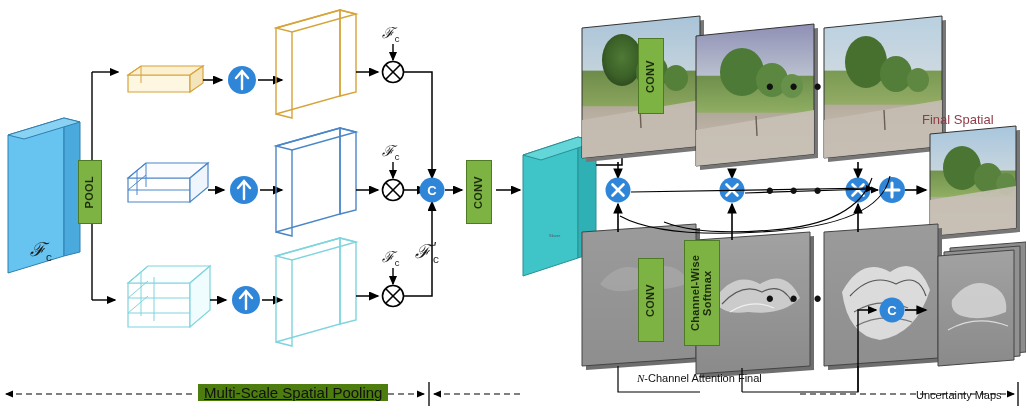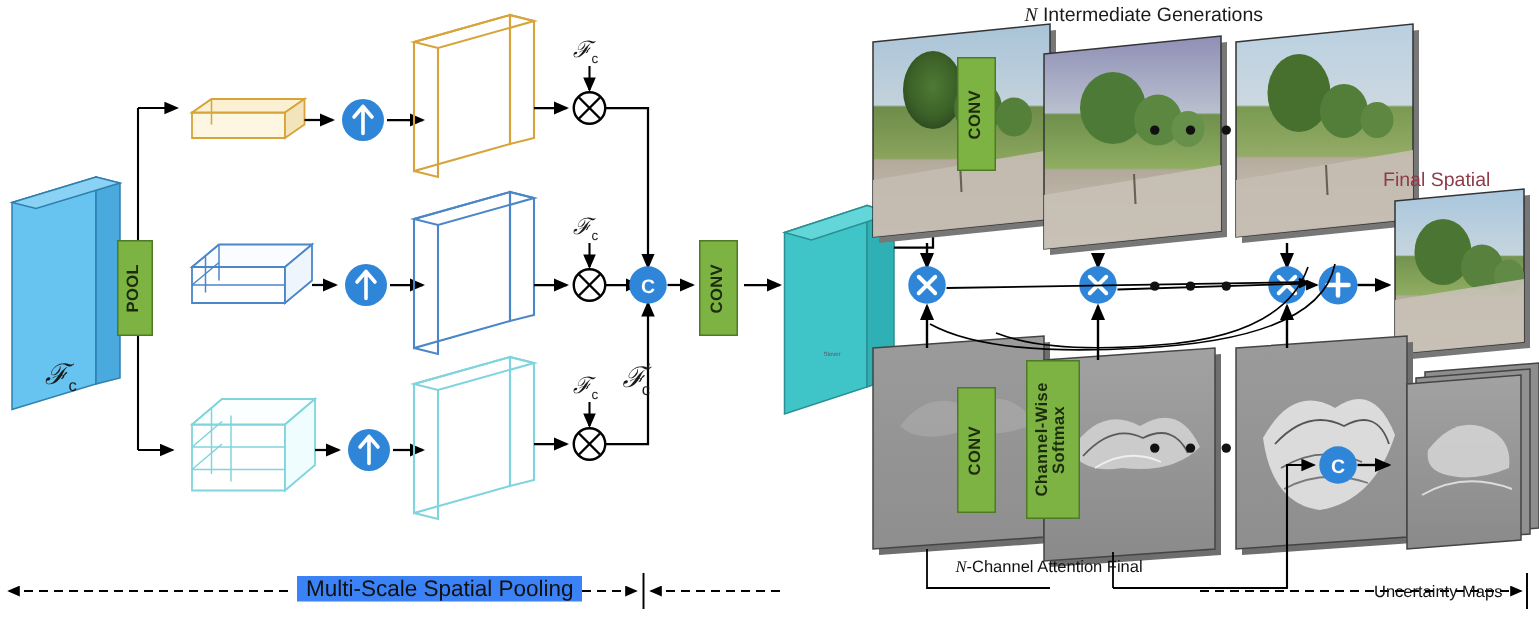--- a/index.html
+++ b/index.html
@@ -1,27 +1,27 @@
 <!DOCTYPE html>
 <html><head>
 <meta charset="utf-8">
 <style>
   html,body{margin:0;padding:0;background:#ffffff;}
   body{width:1026px;height:420px;font-family:"Liberation Sans",sans-serif;overflow:hidden;}
   #stage{position:relative;width:1026px;height:420px;background:#fff;}
   .abs{position:absolute;}
   svg.layer{position:absolute;left:0;top:0;width:1026px;height:420px;overflow:visible;}
   .lbl{position:absolute;font-family:"Liberation Sans",sans-serif;color:#1a1a1a;white-space:nowrap;}
-  .math{font-family:Liberation Sans, sans-serif;font-style:italic;}
+  .math{font-family:Liberation Mono, monospace;font-style:italic;}
   .node-txt{font-size:13px;font-weight:bold;fill:#fff;}
   .greenbox{position:absolute;background:#7cb342;border:1px solid #4f7a25;display:flex;align-items:center;justify-content:center;}
   .greenbox span{writing-mode:vertical-rl;transform:rotate(180deg);font-size:11px;font-weight:bold;color:#1d2b0c;letter-spacing:.3px;line-height:1.05;text-align:center;}
   .dots{position:absolute;color:#111;font-size:22px;letter-spacing:5px;font-weight:bold;}
   .wm{position:absolute;color:rgba(120,120,120,.45);font-size:26px;font-weight:bold;letter-spacing:1px;}
-  .sectionlbl{position:absolute;font-size:15px;color:#111;background:#3b82f6;padding:0 6px;}
+  .sectionlbl{position:absolute;font-size:15px;color:#111;background:#4d7c0f;padding:0 6px;text-decoration:underline;}
   .caption{position:absolute;font-size:11px;color:#111;}
   .tinytxt{position:absolute;font-size:4px;color:#556;}
 </style>
 </head>
 <body>
 
 <div id="stage">
 
   <svg class="layer" viewBox="0 0 1026 420">
     <defs>
@@ -392,23 +392,20 @@
   <div class="lbl math" style="left:382px;top:22px;font-size:15px;">
     <span>ℱ</span><sub style="font-size:9px;font-style:normal;">c</sub>
   </div>
   <div class="lbl math" style="left:382px;top:140px;font-size:15px;">
     <span>ℱ</span><sub style="font-size:9px;font-style:normal;">c</sub>
   </div>
   <div class="lbl math" style="left:382px;top:246px;font-size:15px;">
     <span>ℱ</span><sub style="font-size:9px;font-style:normal;">c</sub>
   </div>
 
-  <div class="lbl" style="left:683px;top:2px;font-size:13px;">
-    <i style="font-family:'Liberation Serif',serif;">N</i>&nbsp;<span>Intermediate Generations</span>
-  </div>
 
   <div class="lbl" style="left:922px;top:112px;font-size:13px;color:#8f3b48;">Final Spatial</div>
 
   <div class="dots" style="left:766px;top:74px;">• • •</div>
   <div class="dots" style="left:766px;top:178px;">• • •</div>
   <div class="dots" style="left:766px;top:286px;">• • •</div>
 
   <div class="caption" style="left:637px;top:372px;">
     <i style="font-family:'Liberation Serif',serif;">N</i><span>-Channel Attention Final</span>
   </div>

